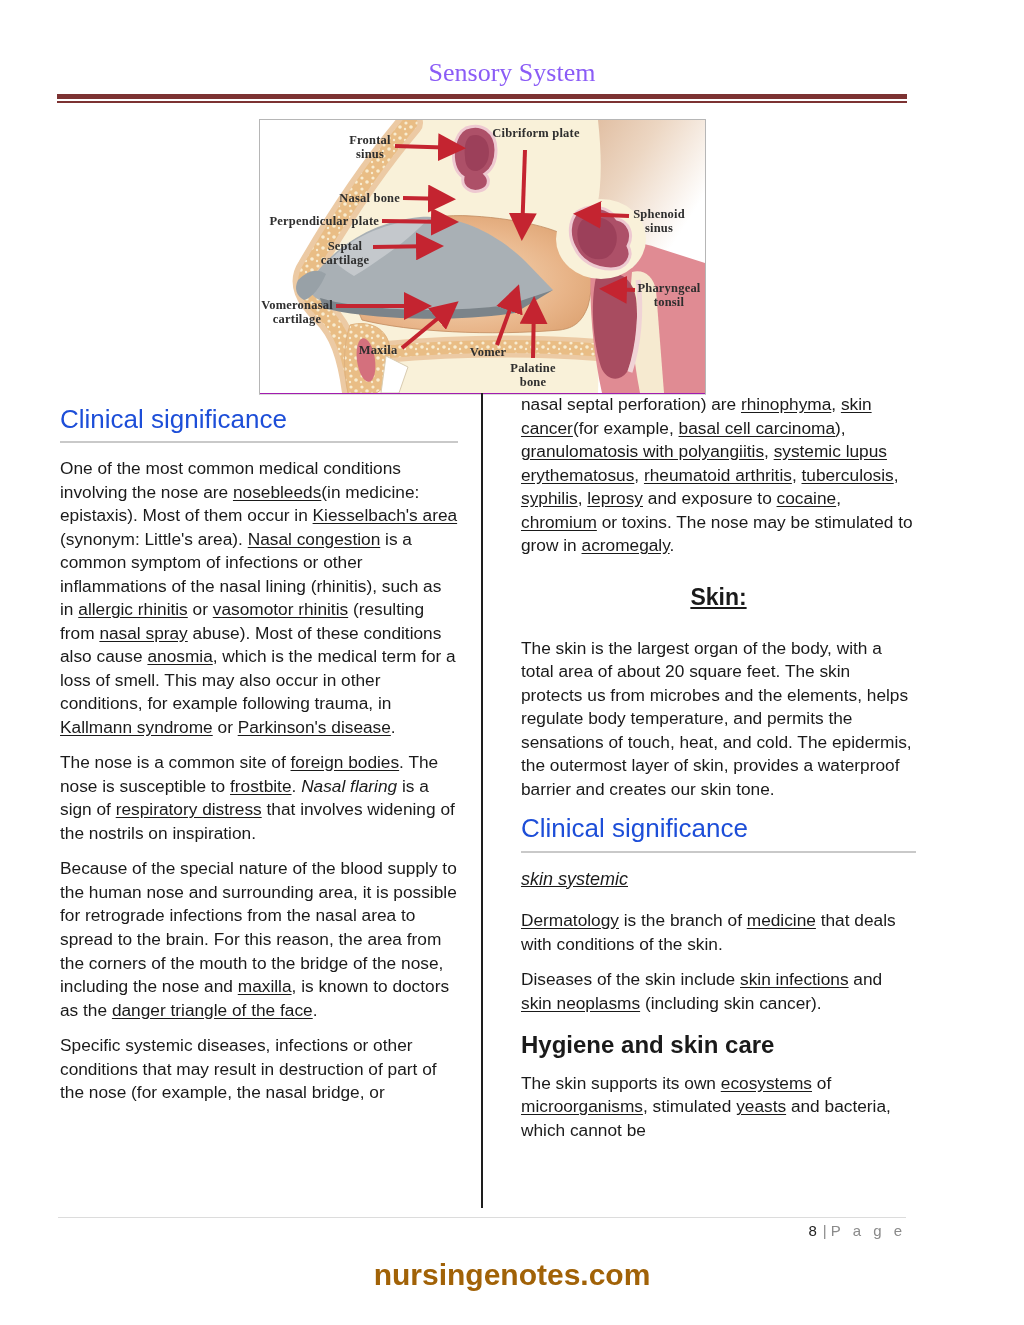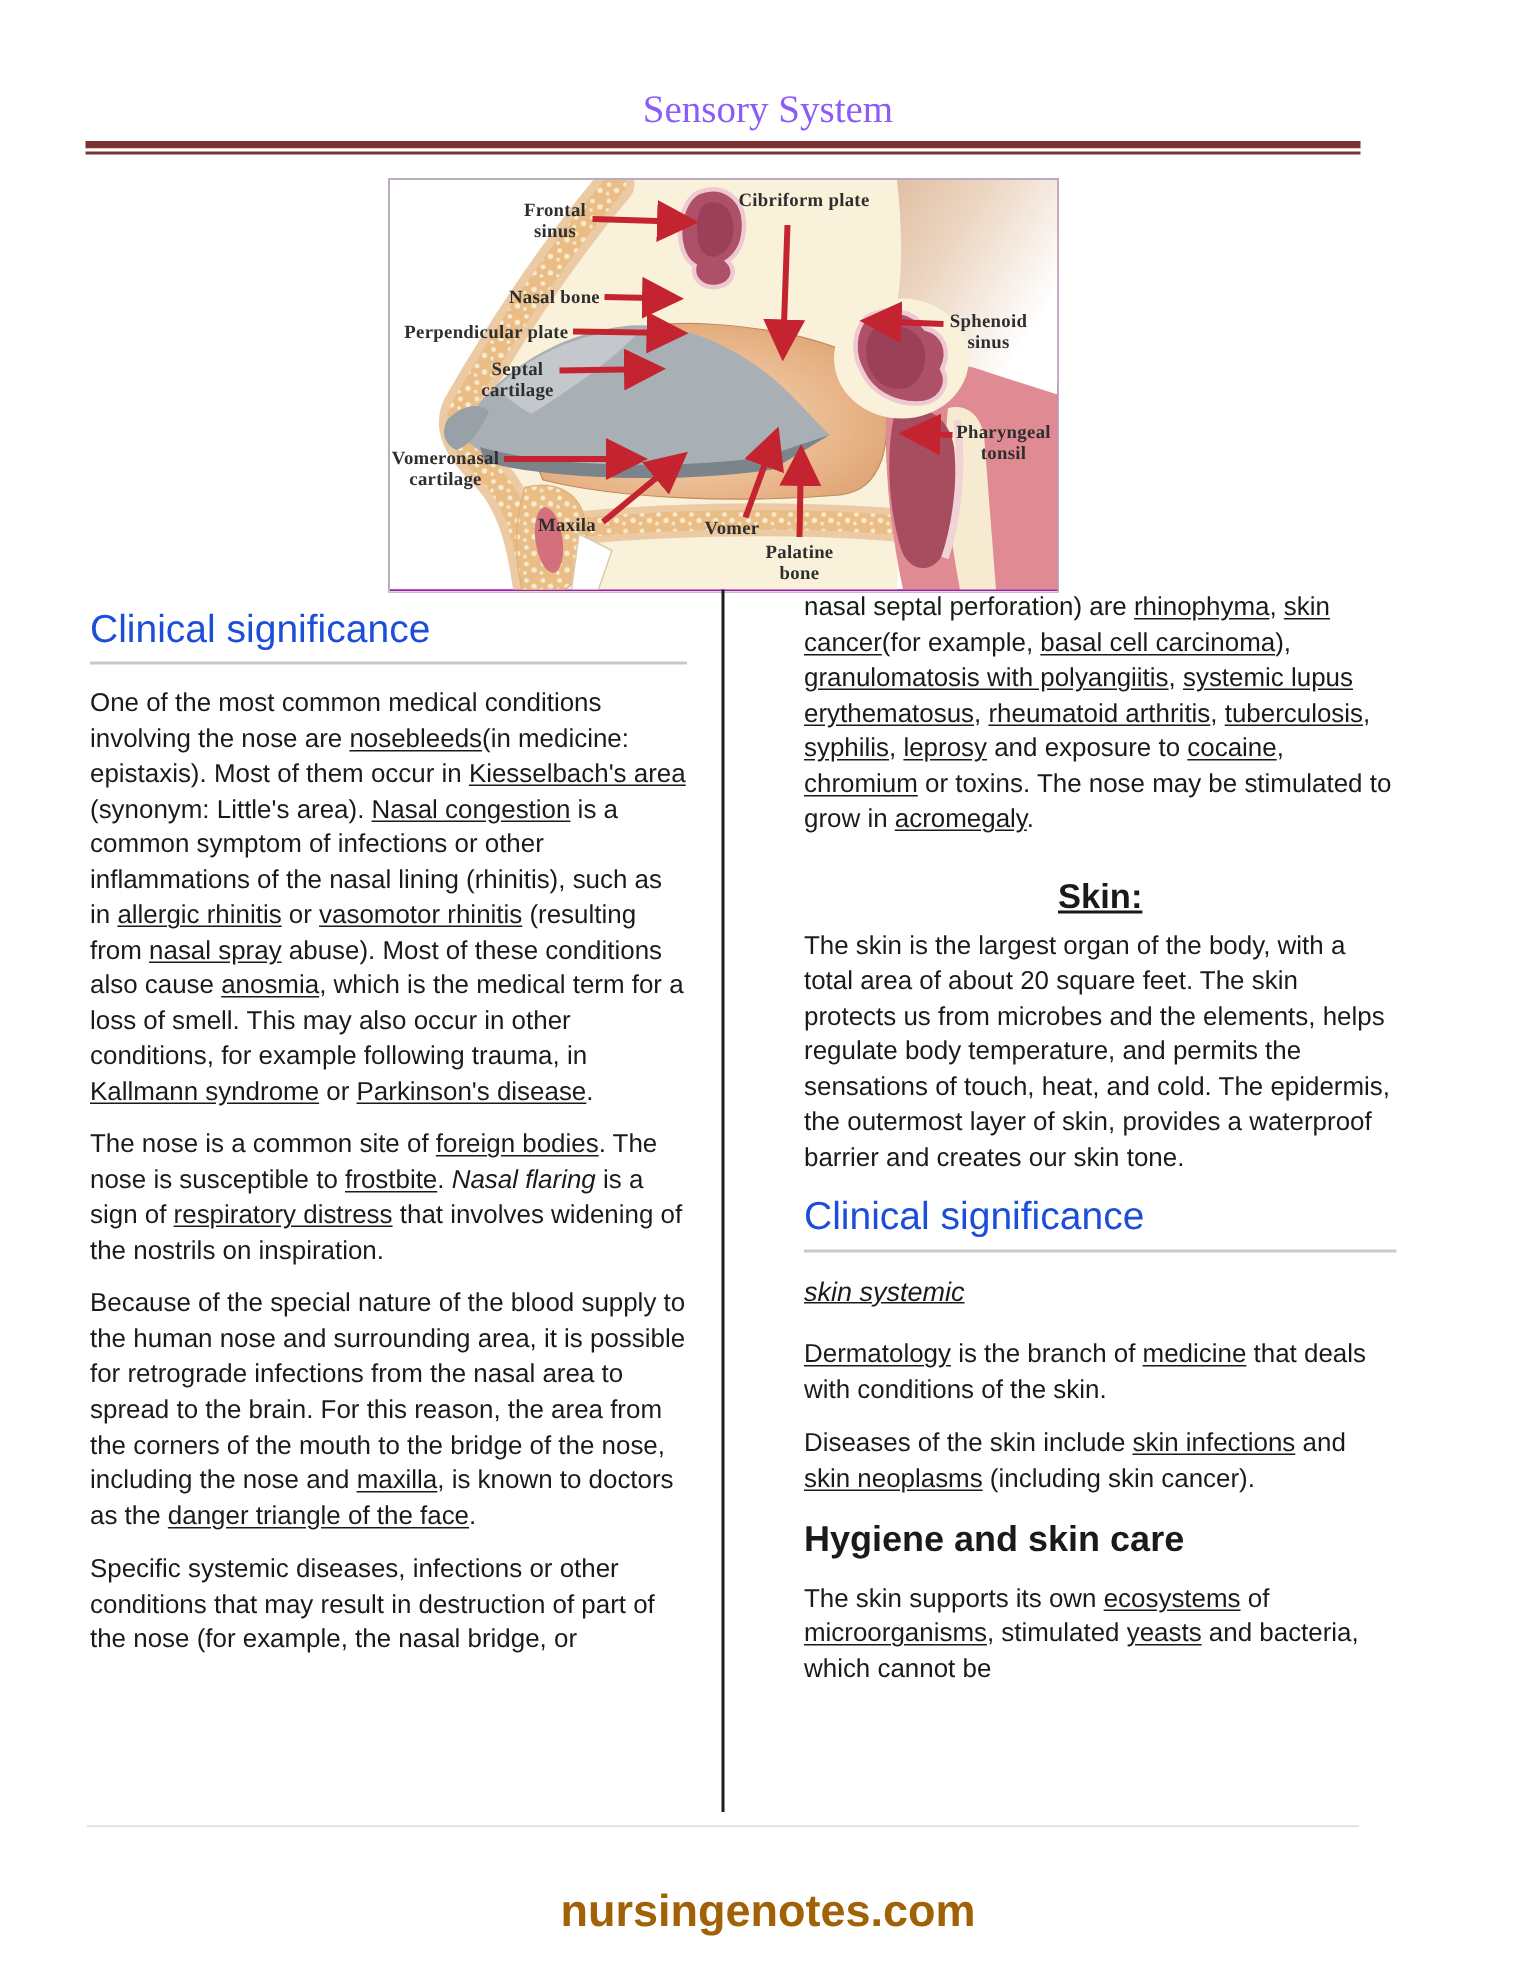--- a/index.html
+++ b/index.html
@@ -14,27 +14,27 @@
   .title-rule .thin{height:2px;background:#7c3232;}
 
   .fig{position:absolute;left:259px;top:119px;width:445px;height:274px;
     border:1px solid #b6b6b6;border-bottom:1px solid #dadada;background:#a21caf;}
   .fig svg{display:block;}
   .dlabel{font-family:"Liberation Serif",serif;font-size:12.5px;font-weight:600;
     fill:#2e2e2e;letter-spacing:.2px;}
 
   .col{position:absolute;font-size:17.3px;line-height:1.36;color:#1a1a1a;}
   .col-left{left:60px;top:404px;width:398px;}
-  .col-right{left:536px;top:393px;width:395px;}
+  .col-right{left:521px;top:393px;width:395px;}
   .col p{margin:0 0 12px 0;}
   .h1{font-size:26px;font-weight:400;color:#1d4ed8;border-bottom:2px solid #c9c9c9;
     padding-bottom:6px;margin:0 0 14px 0;line-height:1.2;}
   .h1.mt{margin-top:8px;}
   .skin-h{text-align:center;font-size:23px;font-weight:700;text-decoration:underline;
-    margin:24px 0 6px 0;}
+    margin:24px 0 24px 0;}
   .sub{font-style:italic;text-decoration:underline;font-size:18px;margin:2px 0 18px 0;}
   .h3{font-size:24px;font-weight:700;margin:14px 0 10px 0;}
   .lnk{text-decoration:underline;text-underline-offset:2px;}
   .it{font-style:italic;}
 
   .col-divider{position:absolute;left:481px;top:393px;width:2px;height:815px;background:#1e1e1e;}
   .footer-rule{position:absolute;left:58px;top:1217px;width:848px;height:1px;background:#dcdcdc;}
   .pagenum{position:absolute;top:1222px;left:58px;width:848px;text-align:right;
     font-size:15px;color:#222;}
   .pagenum .gray{color:#8a8a8a;letter-spacing:4px;}
@@ -166,15 +166,18 @@
     <div class="sub">skin systemic</div>
     <p><span class="lnk">Dermatology</span><span> is the branch of </span><span class="lnk">medicine</span><span> that deals with conditions of the skin.</span></p>
     <p><span>Diseases of the skin include </span><span class="lnk">skin infections</span><span> and </span><span class="lnk">skin neoplasms</span><span> (including skin cancer).</span></p>
     <div class="h3">Hygiene and skin care</div>
     <p><span>The skin supports its own </span><span class="lnk">ecosystems</span><span> of </span><span class="lnk">microorganisms</span><span>, stimulated </span><span class="lnk">yeasts</span><span> and bacteria, which cannot be</span></p>
   </div>
 
   <div class="col-divider"></div>
 
   <div class="footer-rule"></div>
+  <div class="pagenum">
+    <span>8</span><span class="sep">|</span><span class="gray">P a g e</span>
+  </div>
   <div class="site">nursingenotes.com</div>
 
 </div>
 
 </body></html>

